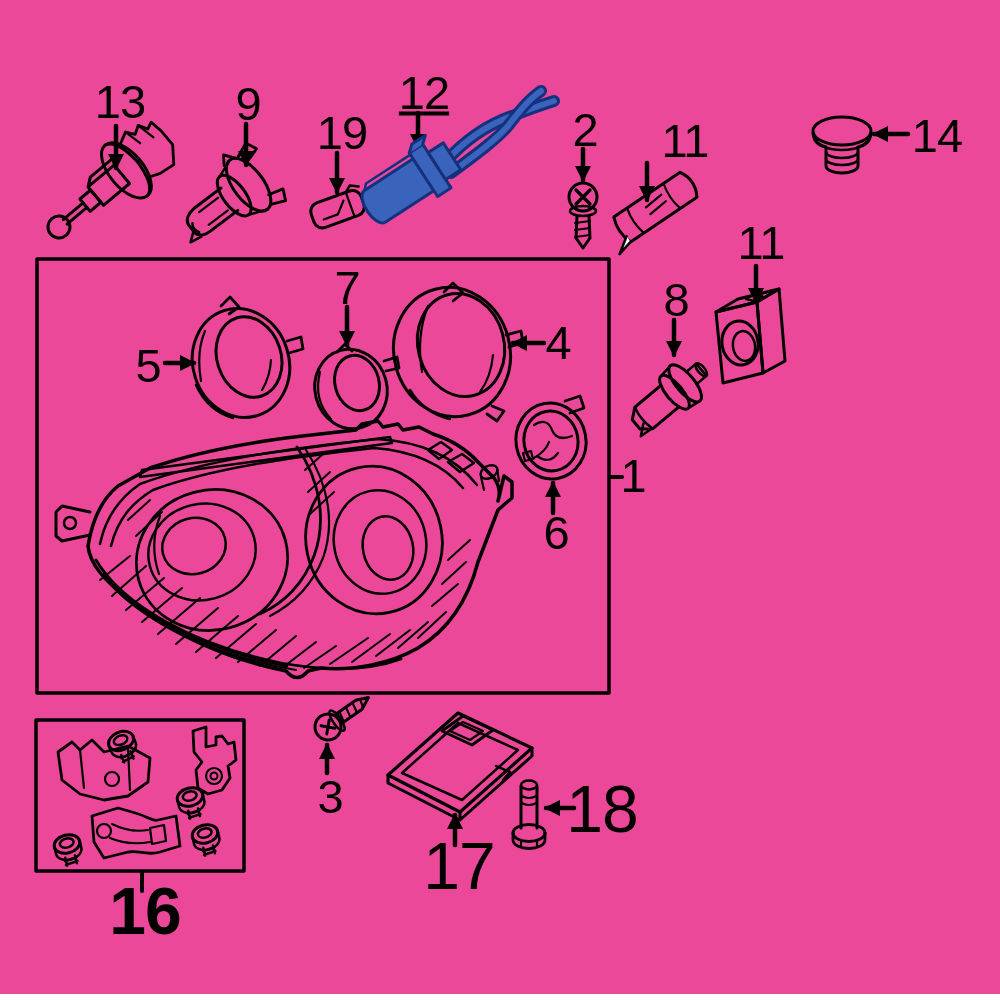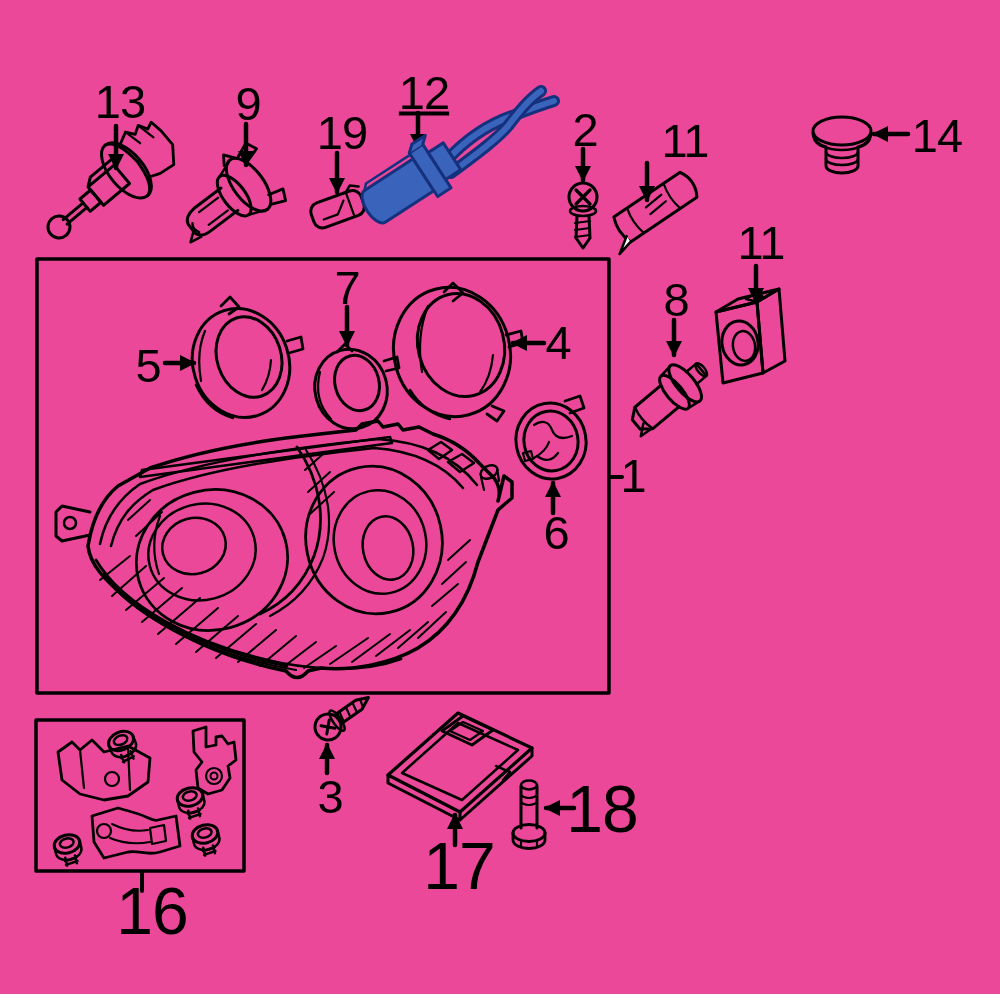--- a/index.html
+++ b/index.html
@@ -301,14 +301,14 @@
   <div class="callout" style="left:761px;top:242px;">11</div>
   <div class="callout" style="left:676px;top:299px;">8</div>
   <div class="callout" style="left:148px;top:365px;">5</div>
   <div class="callout" style="left:347px;top:287px;">7</div>
   <div class="callout" style="left:558px;top:342px;">4</div>
   <div class="callout" style="left:633px;top:475px;">1</div>
   <div class="callout" style="left:556px;top:532px;">6</div>
   <div class="callout" style="left:330px;top:796px;">3</div>
   <div class="callout lg" style="left:459px;top:866px;text-align:center;">17</div>
   <div class="callout lg" style="left:602px;top:809px;">18</div>
-  <div class="callout lg" style="left:152px;top:911px;">16</div>
+  <div class="callout lg" style="left:145px;top:911px;font-weight:bold;">16</div>
 </div>
 
 </body></html>

